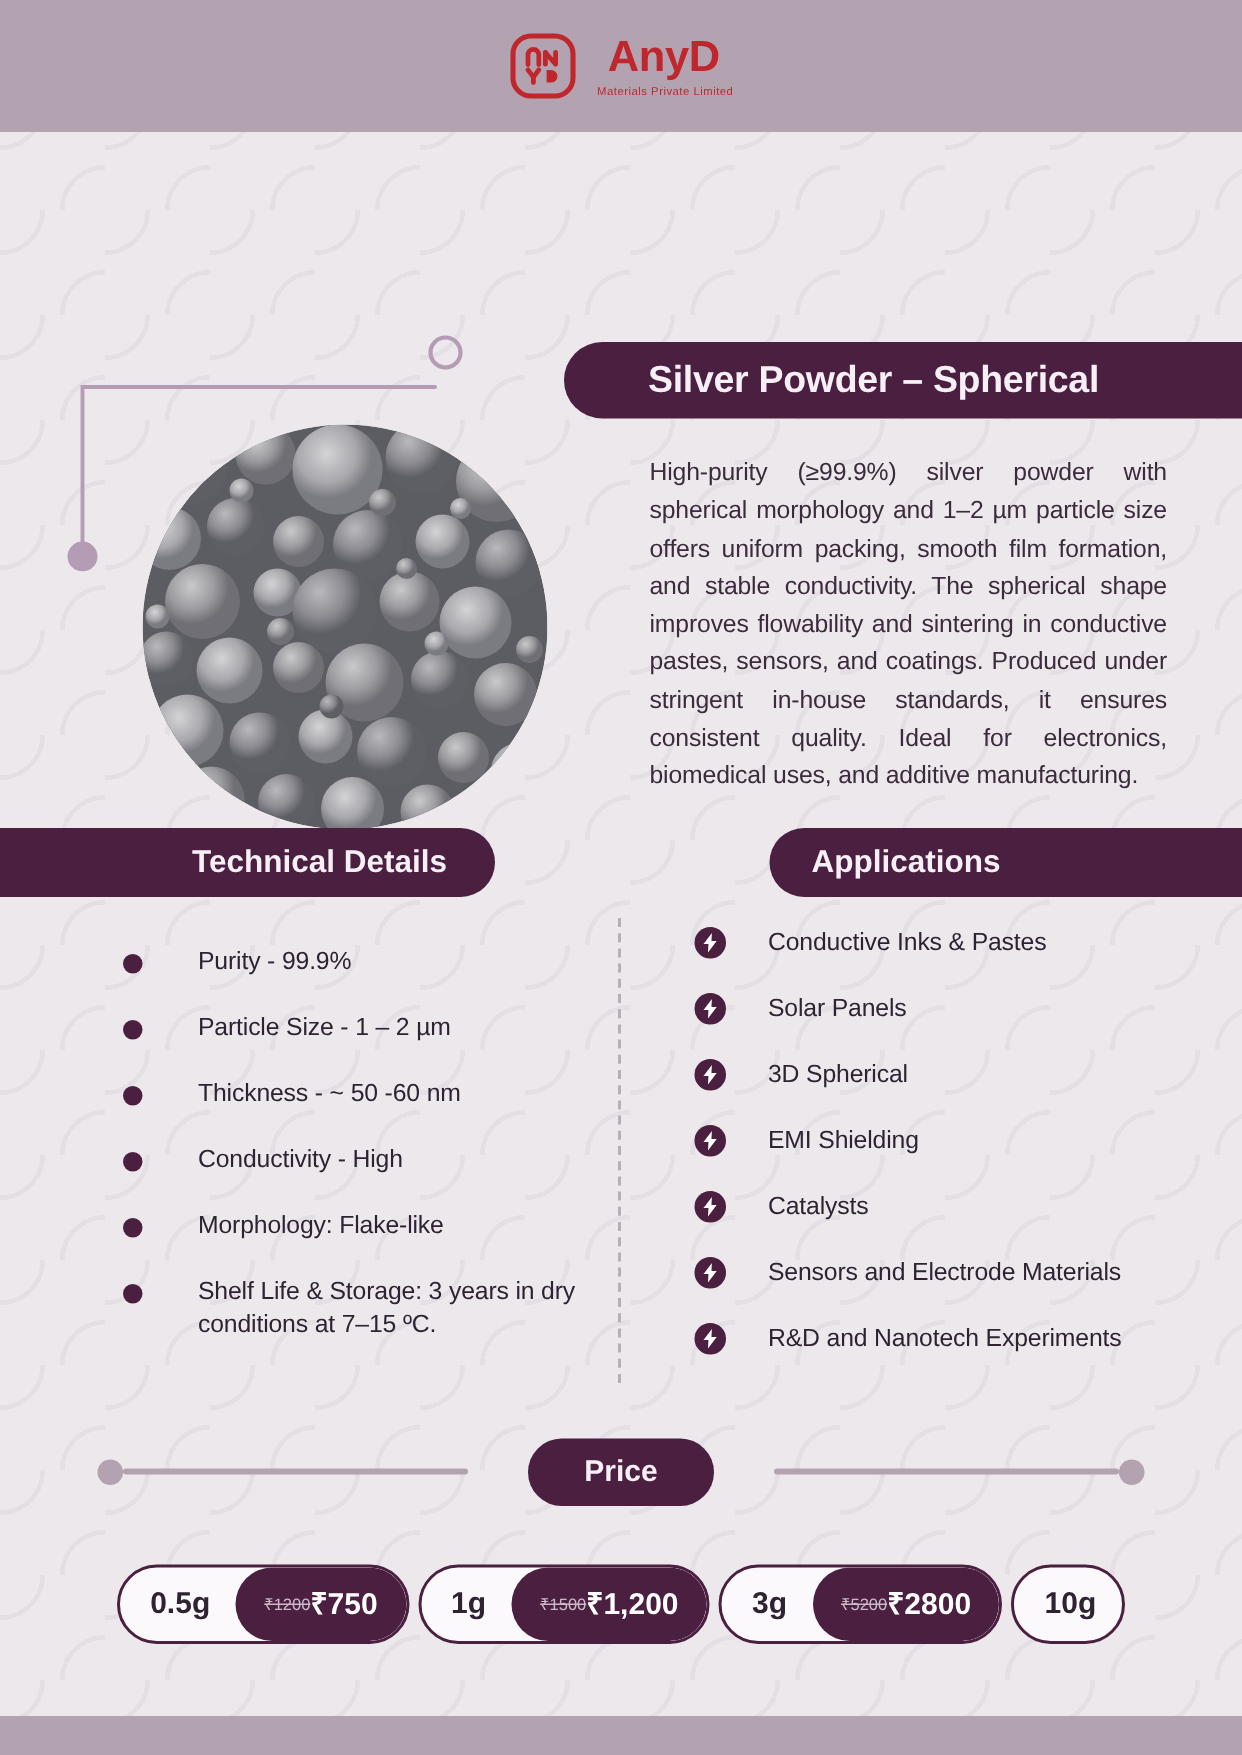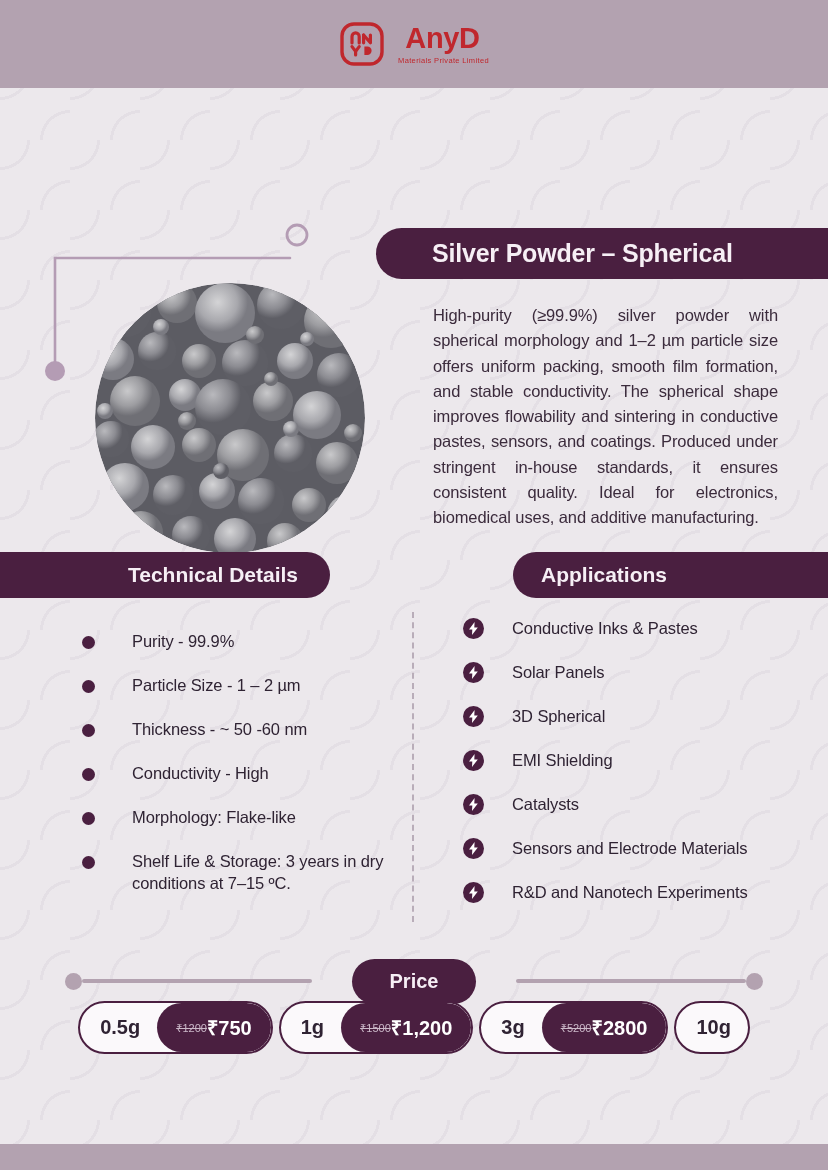--- a/index.html
+++ b/index.html
@@ -106,21 +106,21 @@
   .pline.r{ width:230px; }
   .pdot{ width:17px; height:17px; border-radius:50%; background:#b3a2b0; }
   .price-badge{
     background:#4a1f40; border-radius:23px;
     padding:11px 38px; margin:0 40px;
   }
   .price-badge span{ color:#f6eff5; font-size:20px; font-weight:700; }
 
   
   .pills{
-    position:absolute; left:0; top:1001px; width:828px;
+    position:absolute; left:0; top:1043px; width:828px;
     display:flex; justify-content:center; gap:6px;
   }
   .pill{
     display:flex; align-items:center;
     background:#fbf9fb; border:2.5px solid #4a1f40;
     border-radius:27px; height:53px; overflow:hidden;
   }
   .pill-qty{
     font-size:20px; font-weight:700; color:#2f2333;
     padding:0 17px 0 20px; white-space:nowrap;

